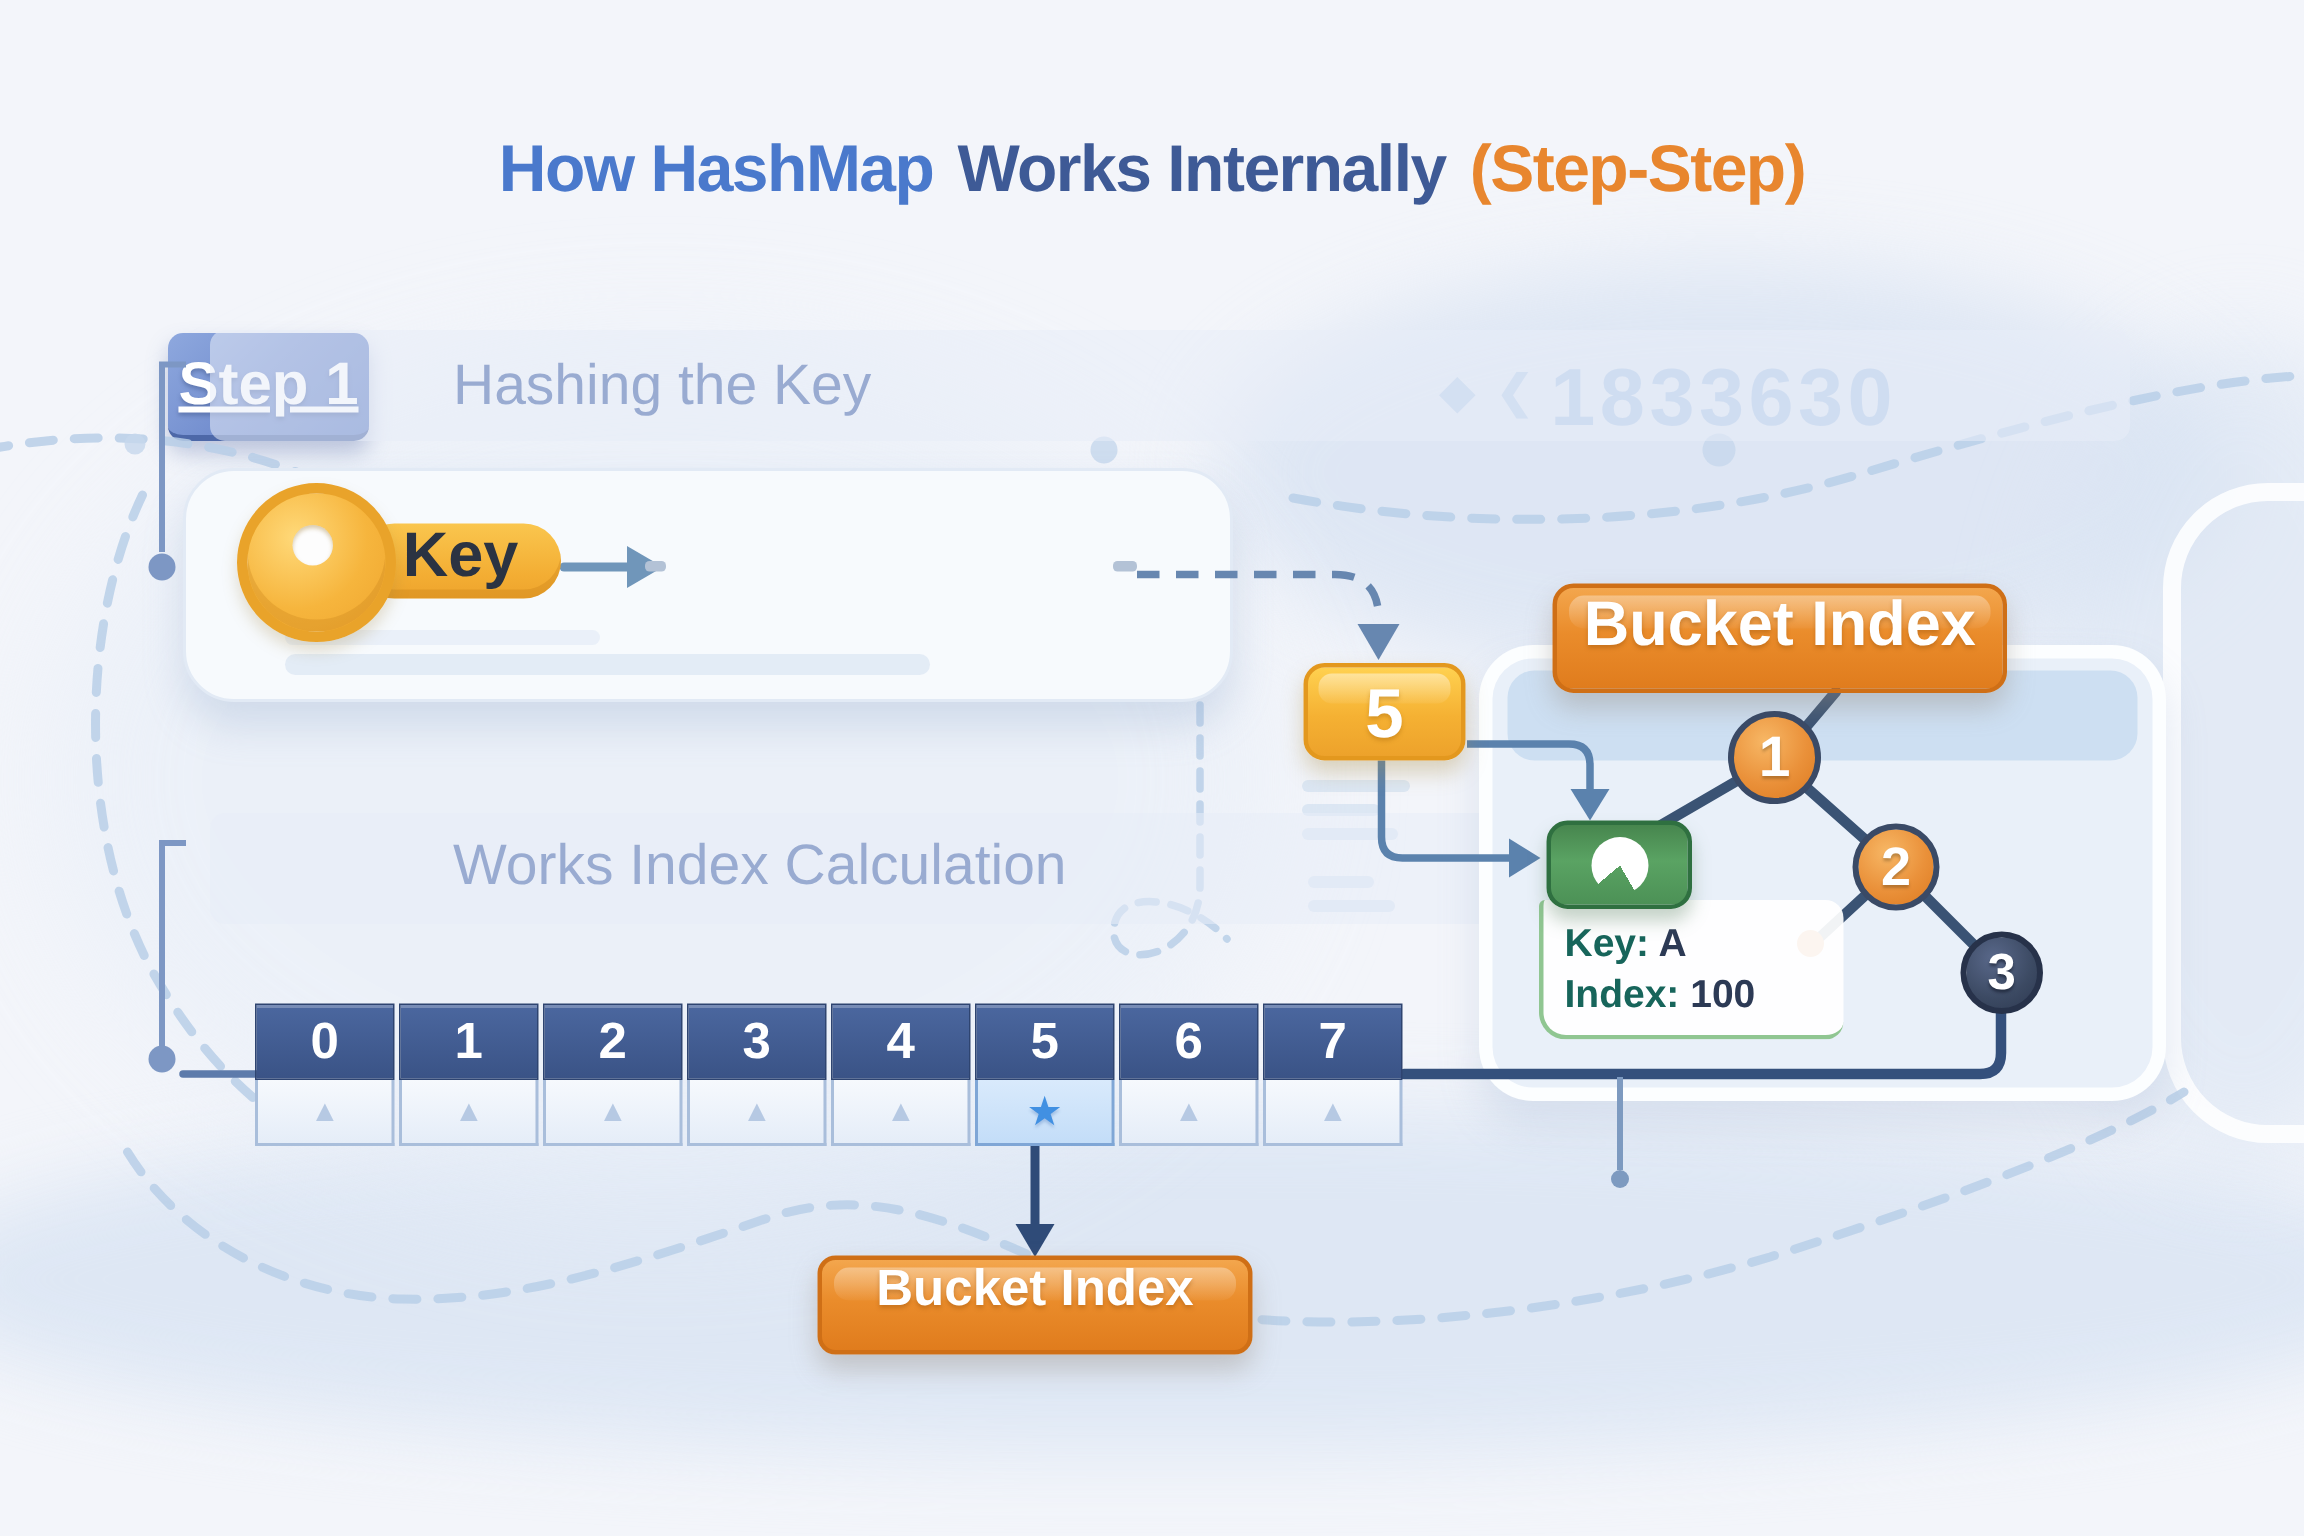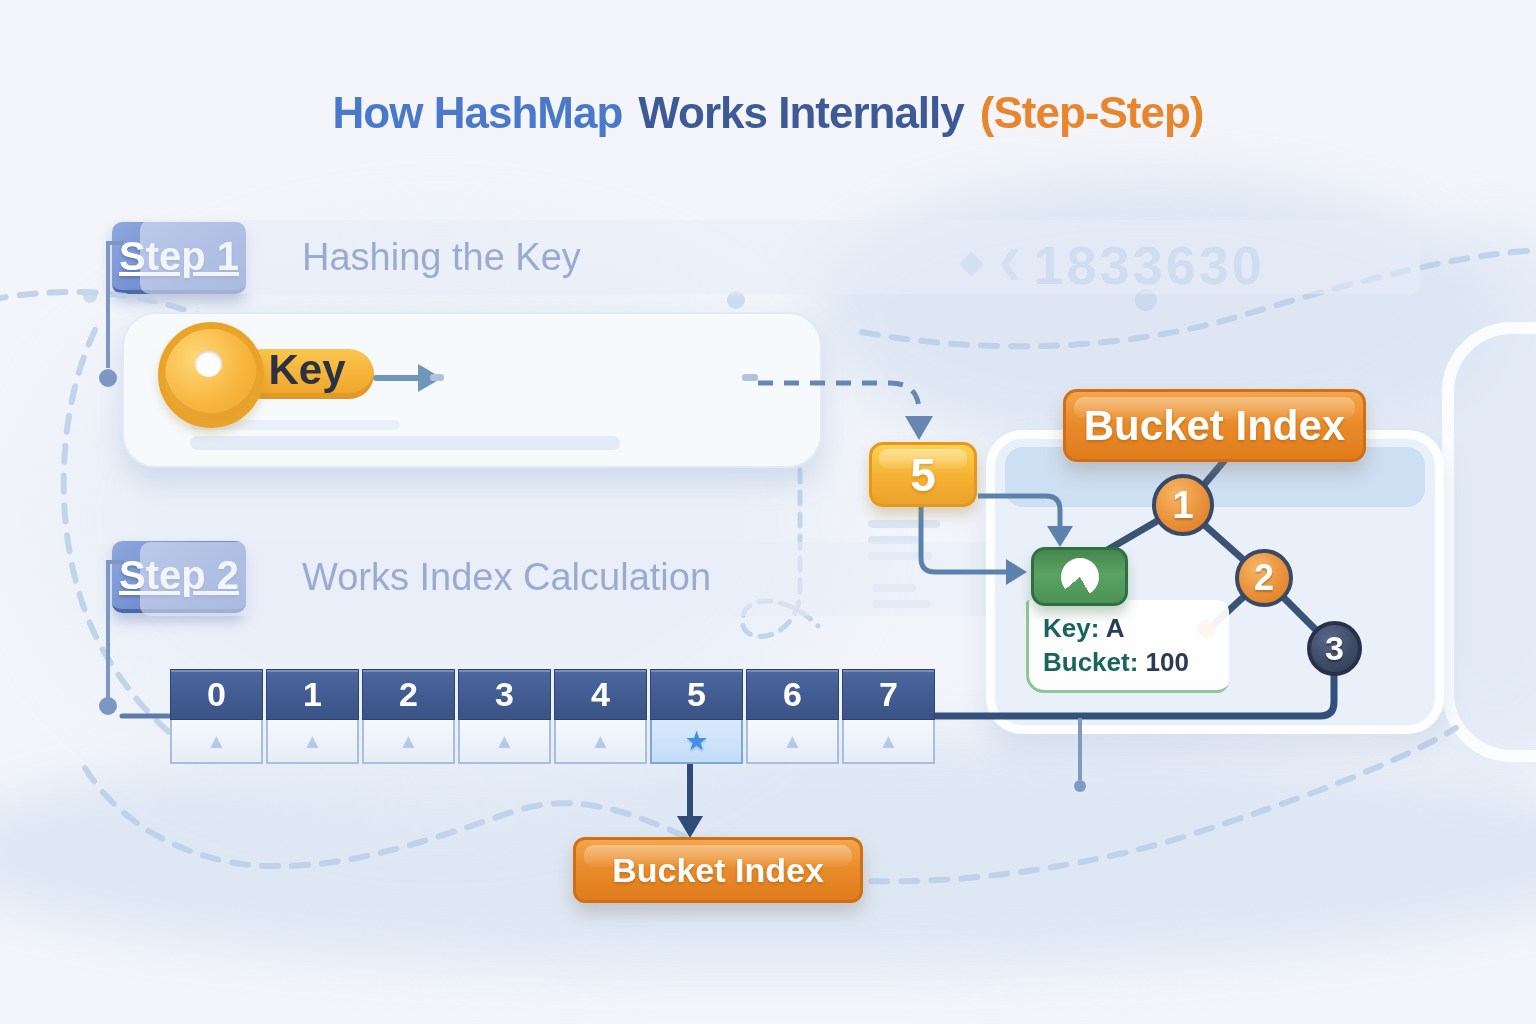--- a/index.html
+++ b/index.html
@@ -67,24 +67,24 @@
     color:#fff;font-weight:bold;font-size:34px;box-shadow:0 10px 16px rgba(110,135,185,.35);z-index:5;}
   .hash-box::after{content:"";position:absolute;left:8px;top:5px;right:8px;height:26px;border-radius:12px;
     background:linear-gradient(180deg,rgba(255,255,255,.38),rgba(255,255,255,.05));}
   .five-box{position:absolute;left:869px;top:442px;width:108px;height:65px;border-radius:14px;
     background:linear-gradient(180deg,#ffd150 0%,#f5b133 55%,#eda22b 100%);
     border:3px solid #e3981e;box-sizing:border-box;display:flex;align-items:center;justify-content:center;
     color:#fff;font-weight:bold;font-size:46px;text-shadow:0 2px 3px rgba(175,110,15,.45);
     box-shadow:0 8px 14px rgba(170,140,70,.35);z-index:5;}
   .five-box::after{content:"";position:absolute;left:7px;top:4px;right:7px;height:20px;border-radius:9px;
     background:linear-gradient(180deg,rgba(255,255,255,.45),rgba(255,255,255,.06));}
-  .orange-btn{position:absolute;border-radius:14px;display:flex;align-items:center;justify-content:center;
+  .orange-btn{position:absolute;border-radius:14px;display:flex;justify-content:center;
     background:linear-gradient(180deg,#f3a64d 0%,#ea8c2b 45%,#e07c1d 100%);
     border:3px solid #cf6f16;box-sizing:border-box;color:#fff;font-weight:bold;
-    text-shadow:0 2px 3px rgba(150,80,10,.4);box-shadow:0 10px 18px rgba(150,140,130,.4);z-index:5;margin-left:28px;}
+    text-shadow:0 2px 3px rgba(150,80,10,.4);box-shadow:0 10px 18px rgba(150,140,130,.4);z-index:5;}
   .orange-btn::after{content:"";position:absolute;left:8px;top:5px;right:8px;height:22px;border-radius:10px;
     background:linear-gradient(180deg,rgba(255,255,255,.35),rgba(255,255,255,.04));}
   .bucket-top{left:1035px;top:389px;width:303px;height:73px;font-size:42px;}
   .bucket-bottom{left:545px;top:837px;width:290px;height:66px;font-size:34px;border-radius:12px;}
 
   
   .tnode{position:absolute;border-radius:50%;display:flex;align-items:center;justify-content:center;
     color:#fff;font-weight:bold;box-sizing:border-box;z-index:6;text-shadow:0 2px 2px rgba(60,40,10,.3);}
   .tnode.orange{background:radial-gradient(circle at 38% 30%,#f7b765 0%,#ea913a 55%,#dd7a20 100%);border:4px solid #3a4a66;}
   .node1{left:1152px;top:474px;width:62px;height:62px;font-size:38px;}
@@ -232,24 +232,23 @@
 
   <div class="tnode orange node1">1</div>
   <div class="tnode orange node2">2</div>
   <div class="tnode node3">3</div>
 
   <div class="green-node">
     <div class="pac"></div>
   </div>
   <div class="entry-card">
     <div><span class="lbl">Key:</span> <span class="val">A</span></div>
-    <div><span class="lbl">Bucket:</span> <span class="val">100</span></div>
-  </div>
-
-  <div class="step-badge badge2">Step 2</div>
+    <div><span class="lbl">Index:</span> <span class="val">100</span></div>
+  </div>
+
   <div class="step-label label2">Works Index Calculation</div>
 
   <div class="bucket-row">
     <div class="bucket-cell">
       <div class="bucket-head">0</div>
       <div class="bucket-slot">
           <span class="tri">▲</span>
         </div>
     </div>
     <div class="bucket-cell">

